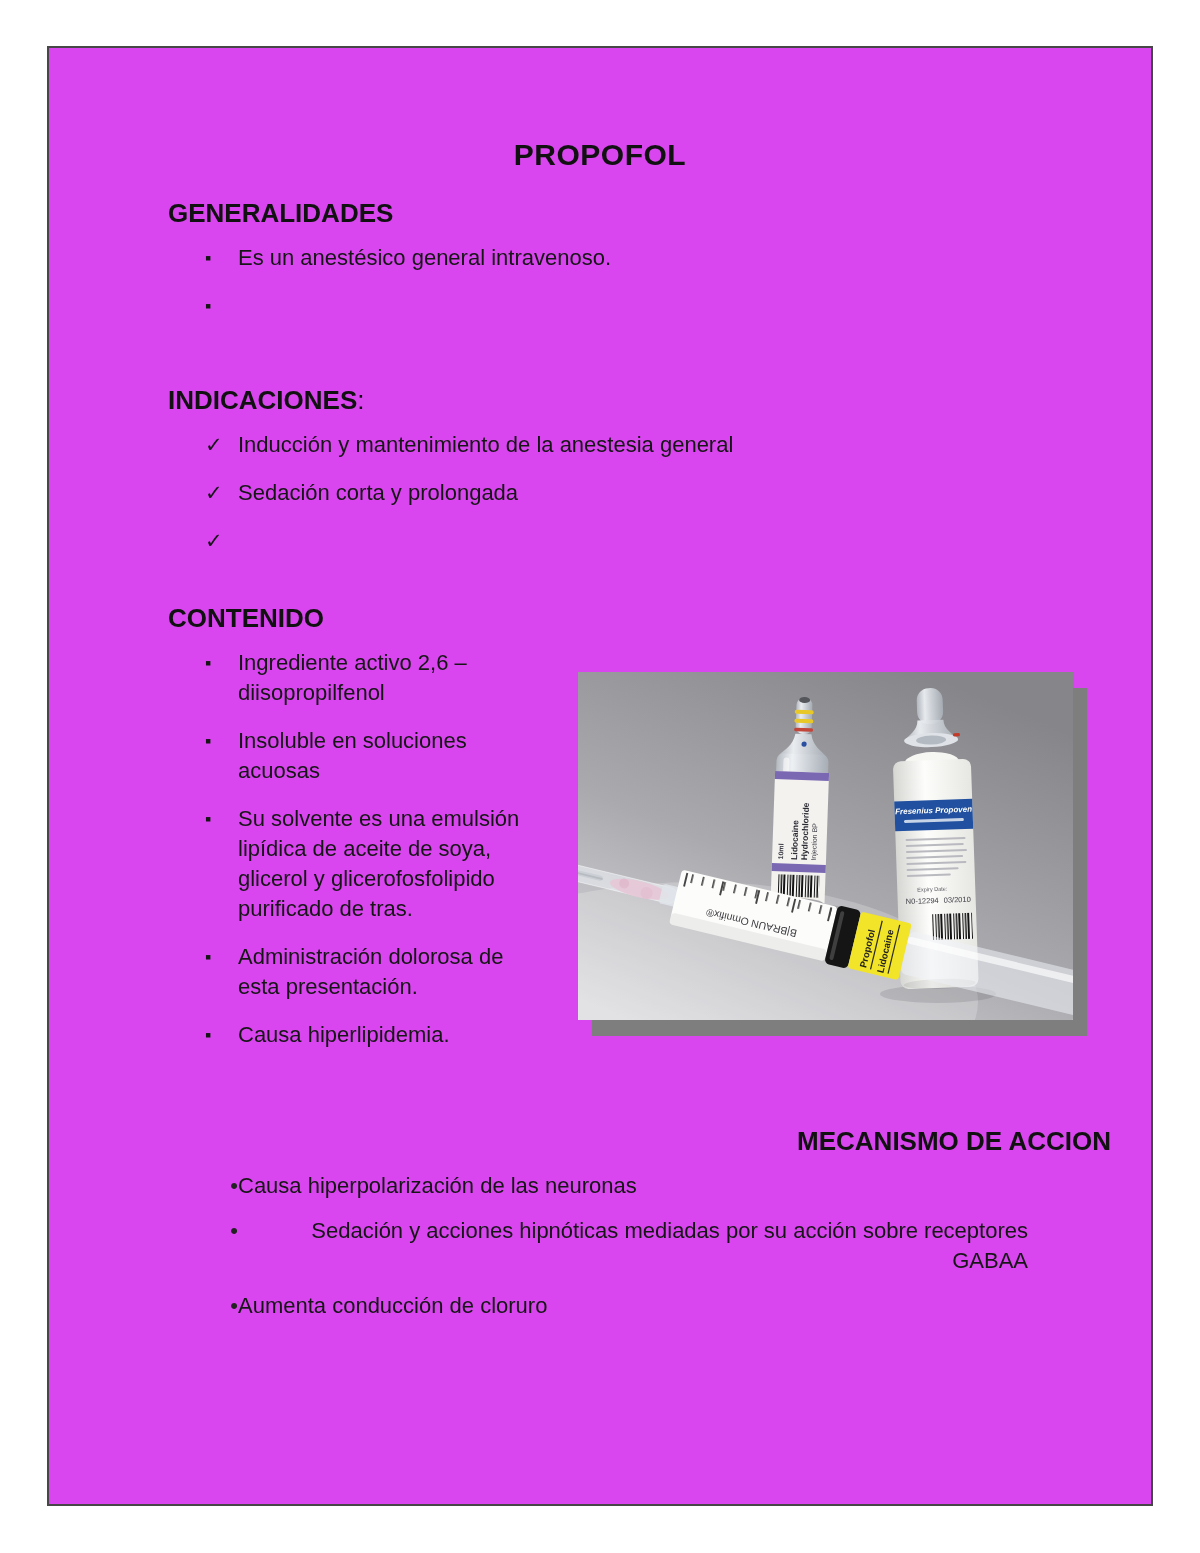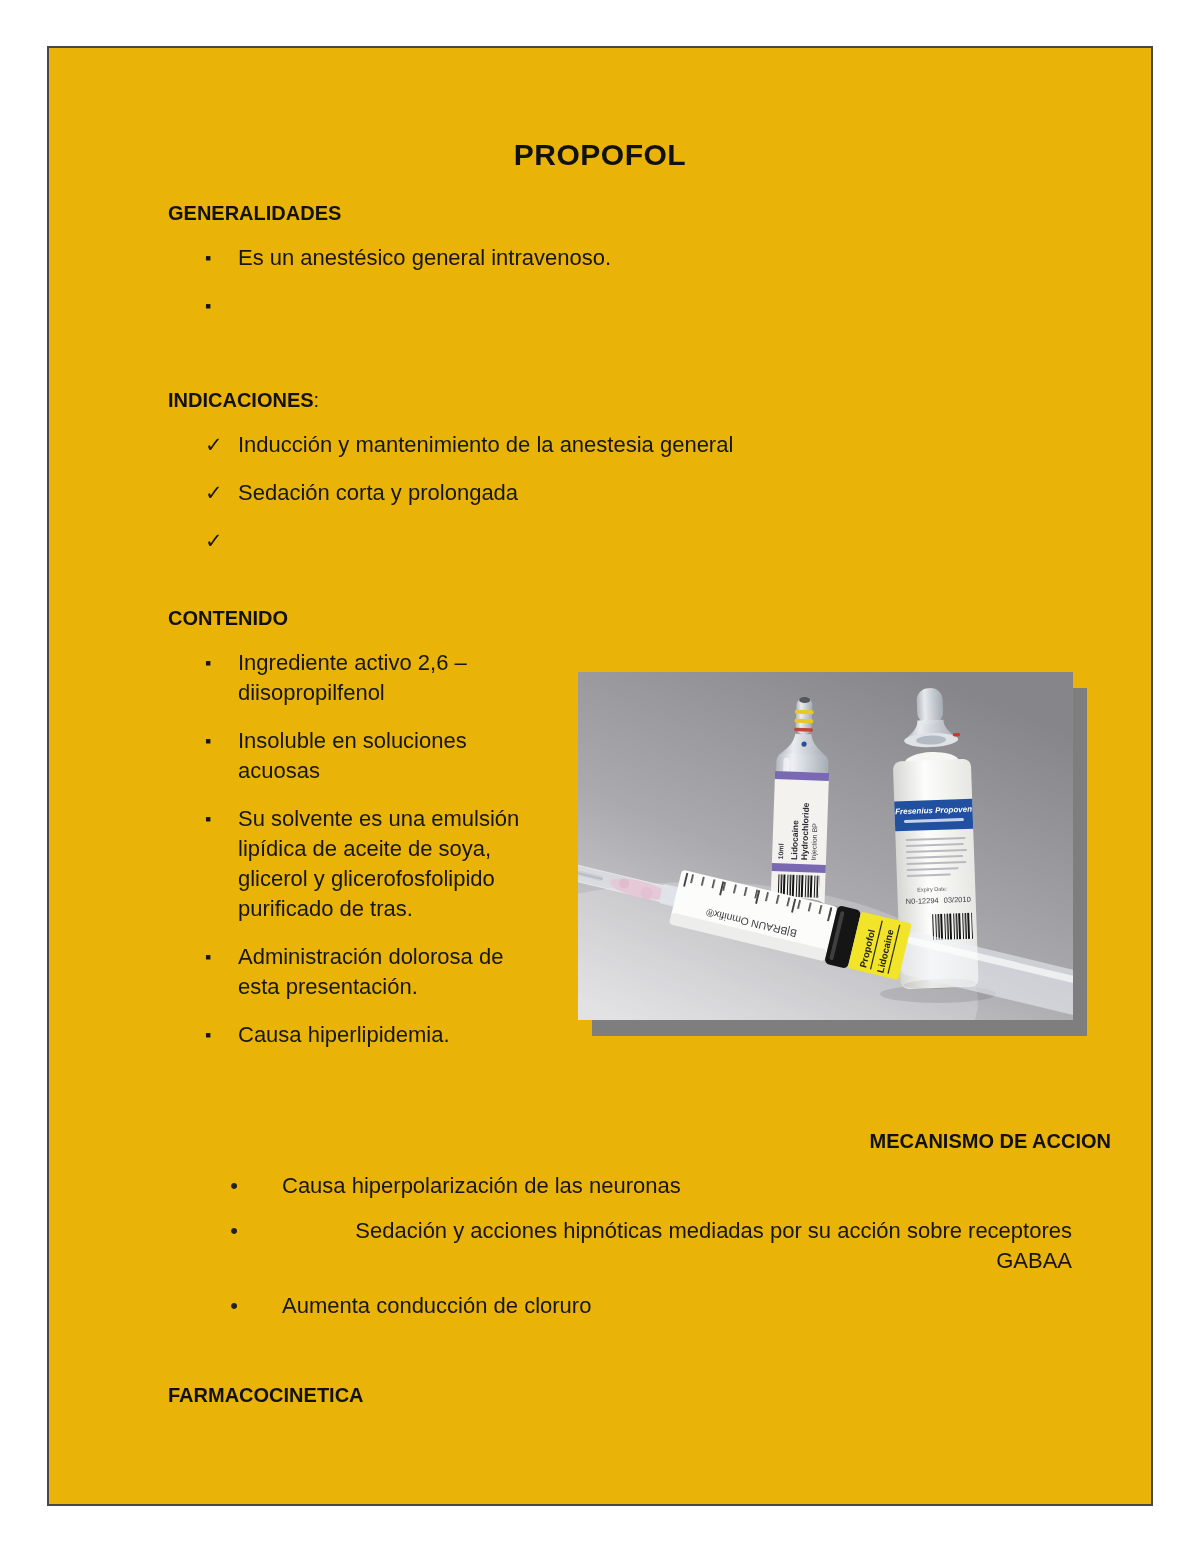--- a/index.html
+++ b/index.html
@@ -1,34 +1,34 @@
 <!DOCTYPE html>
 <html><head>
 <meta charset="utf-8">
 <style>
   html,body{margin:0;padding:0;background:#ffffff;}
   body{width:1200px;height:1553px;position:relative;font-family:"Liberation Sans",sans-serif;color:#1a1a1a;}
-  .page{position:absolute;left:47px;top:46px;width:1102px;height:1456px;border:2px solid #474747;background:#eab308;box-sizing:content-box;}
+  .page{position:absolute;left:47px;top:46px;width:1102px;height:1456px;border:2px solid #474747;background:#d946ef;box-sizing:content-box;}
   .title{position:absolute;top:90px;left:0;width:100%;text-align:center;font-size:30px;font-weight:bold;letter-spacing:.5px;color:#111;}
   .sec{position:absolute;left:119px;right:40px;}
-  .sec h2{margin:0;font-size:20px;font-weight:bold;line-height:28px;color:#111;}
+  .sec h2{margin:0;font-size:26px;font-weight:bold;line-height:28px;color:#111;}
   .sec h2 .sfx{font-weight:normal;}
   ul.doc-list{list-style:none;margin:16px 0 0 0;padding:0;}
   li.doc-li{display:flex;font-size:22px;line-height:30px;margin:0 0 18px 0;color:#161616;}
   .bullet{flex:0 0 33px;margin-left:37px;line-height:30px;}
   .b-square{font-size:18px;}
   .b-check{font-size:21px;}
   .b-dot{font-size:22px;color:#222;}
   .s0{top:151px;}
   .s1{top:338px;}
   .s2{top:556px;}
   .s3{top:1079px;text-align:right;}
   .s4{top:1333px;}
   .s2 .li-text{max-width:288px;}
-  .s3 .li-text{max-width:790px;margin-left:44px;}
+  .s3 .li-text{max-width:790px;}
   .s3 li.doc-li{margin-bottom:15px;}
   .photo{position:absolute;left:529px;top:624px;width:495px;height:348px;box-shadow:14px 16px 0 0 #7e7e7e;background:#9a9a9e;}
   .photo svg{display:block;}
 </style>
 </head>
 <body>
 
 <div class="page">
 
   <div class="title">PROPOFOL</div>
@@ -100,23 +100,20 @@
           <span class="bullet b-dot">•</span>
           <span class="li-text">Sedación y acciones hipnóticas mediadas por su acción sobre receptores GABAA</span>
         </li>
         <li class="doc-li">
           <span class="bullet b-dot">•</span>
           <span class="li-text">Aumenta conducción de cloruro</span>
         </li>
       </ul>
   </div>
 
-  <div class="sec s4">
-    <h2><span>FARMACOCINETICA</span><span class="sfx"></span></h2>
-  </div>
 
   <div class="photo">
     <svg width="495" height="348" viewBox="0 0 495 348" xmlns="http://www.w3.org/2000/svg">
       <defs>
         <linearGradient id="bgGrad" x1="0.7" y1="0" x2="0.1" y2="1">
           <stop offset="0" stop-color="#85858a"></stop>
           <stop offset="0.55" stop-color="#a9a9ae"></stop>
           <stop offset="1" stop-color="#dadadd"></stop>
         </linearGradient>
         <linearGradient id="glass" x1="0" y1="0" x2="1" y2="0">

